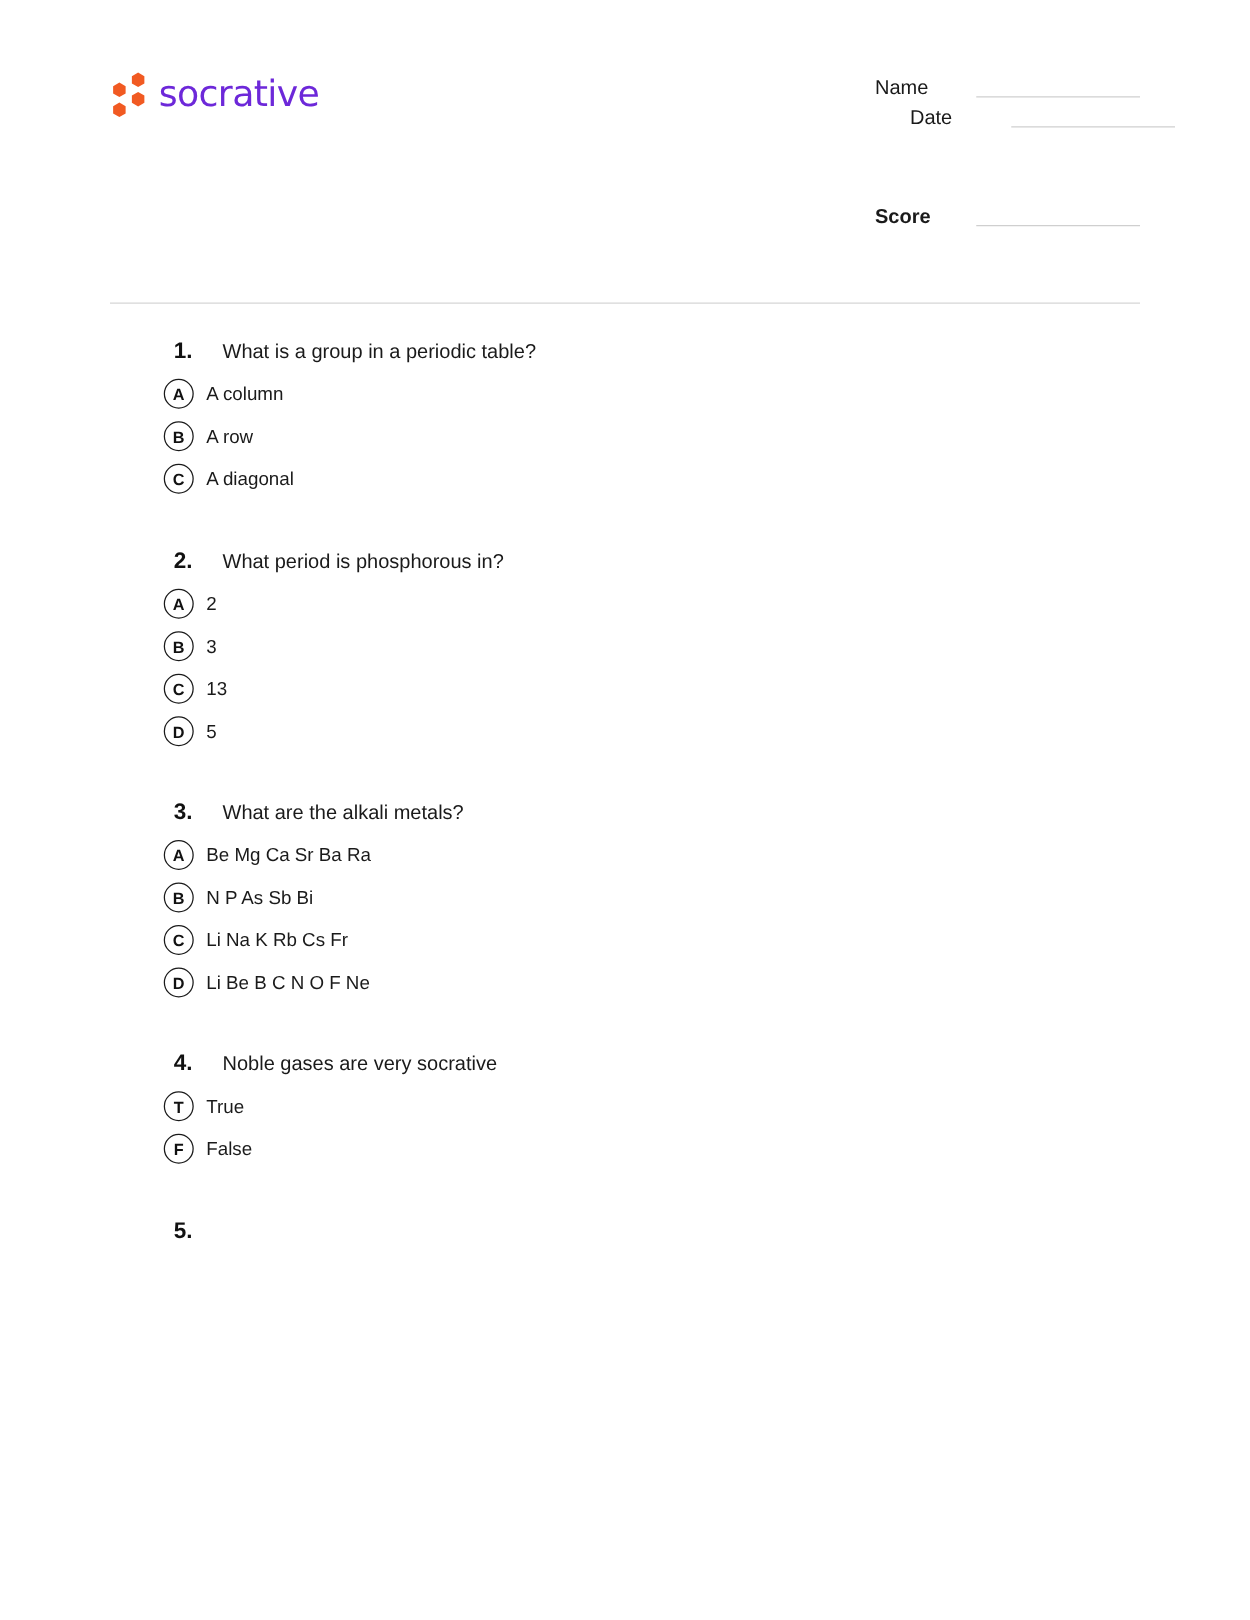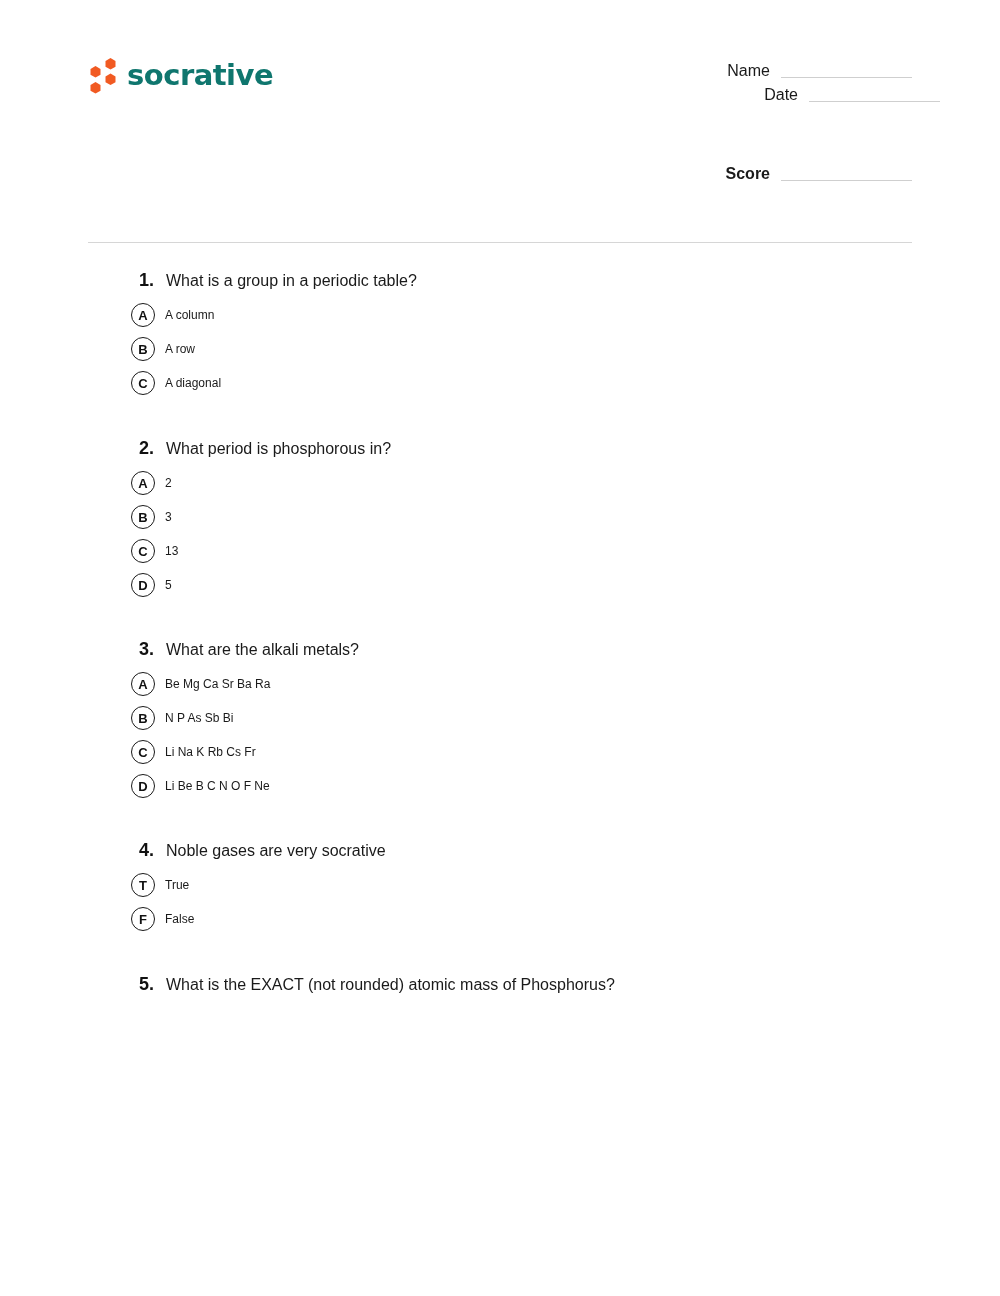--- a/index.html
+++ b/index.html
@@ -32,35 +32,35 @@
     .logo-mark {
       width: 30px;
       height: 40px;
       position: relative;
       margin-right: 9px;
     }
     .logo-mark svg { display: block; }
     .logo-word {
       font-family: "DejaVu Sans", "Liberation Sans", sans-serif;
       font-size: 29px;
-      font-weight: bold;
+      font-weight: normal;
       letter-spacing: -0.5px;
-      color: #0f766e;
+      color: #6d28d9;
       line-height: 40px;
       margin-top: -4px;
     }
     
     .field {
       position: absolute;
       display: flex;
       align-items: flex-end;
     }
     .field-label {
       width: 70px;
-      text-align: right;
+      text-align: left;
       font-size: 16px;
       color: #1a1a1a;
       margin-right: 11px;
       line-height: 18px;
     }
     .field-line {
       width: 131px;
       border-bottom: 1px solid #cfcfcf;
       height: 1px;
       margin-bottom: 2px;
@@ -106,20 +106,21 @@
       width: 24px;
       text-align: right;
       font-size: 18px;
       font-weight: bold;
       margin-right: 12px;
       color: #111;
     }
     .q-text {
       font-size: 16px;
       color: #1a1a1a;
+      margin-left: 12px;
     }
     .option {
       display: flex;
       align-items: center;
       height: 34px;
     }
     .bubble {
       width: 22px;
       height: 22px;
       border: 1.6px solid #1a1a1a;
@@ -128,21 +129,21 @@
       align-items: center;
       justify-content: center;
       font-size: 13px;
       font-weight: bold;
       margin-left: 1px;
       margin-right: 10px;
       box-sizing: content-box;
       color: #111;
     }
     .opt-text {
-      font-size: 12px;
+      font-size: 15px;
       color: #1a1a1a;
     }
     .q1 { top: 270px; }
     .q2 { top: 438px; }
     .q3 { top: 639px; }
     .q4 { top: 840px; }
     .q5 { top: 974px; }
   </style>
 </head>
 <body>
@@ -252,17 +253,16 @@
     </div>
     <div class="option">
       <span class="bubble">F</span>
       <span class="opt-text">False</span>
     </div>
   </div>
 
   <div class="question q5">
     <div class="q-head">
       <span class="q-num">5.</span>
-      <span class="q-text">What is the EXACT (not rounded) atomic mass of Phosphorus?</span>
     </div>
   </div>
 
 </div>
 
 </body></html>

